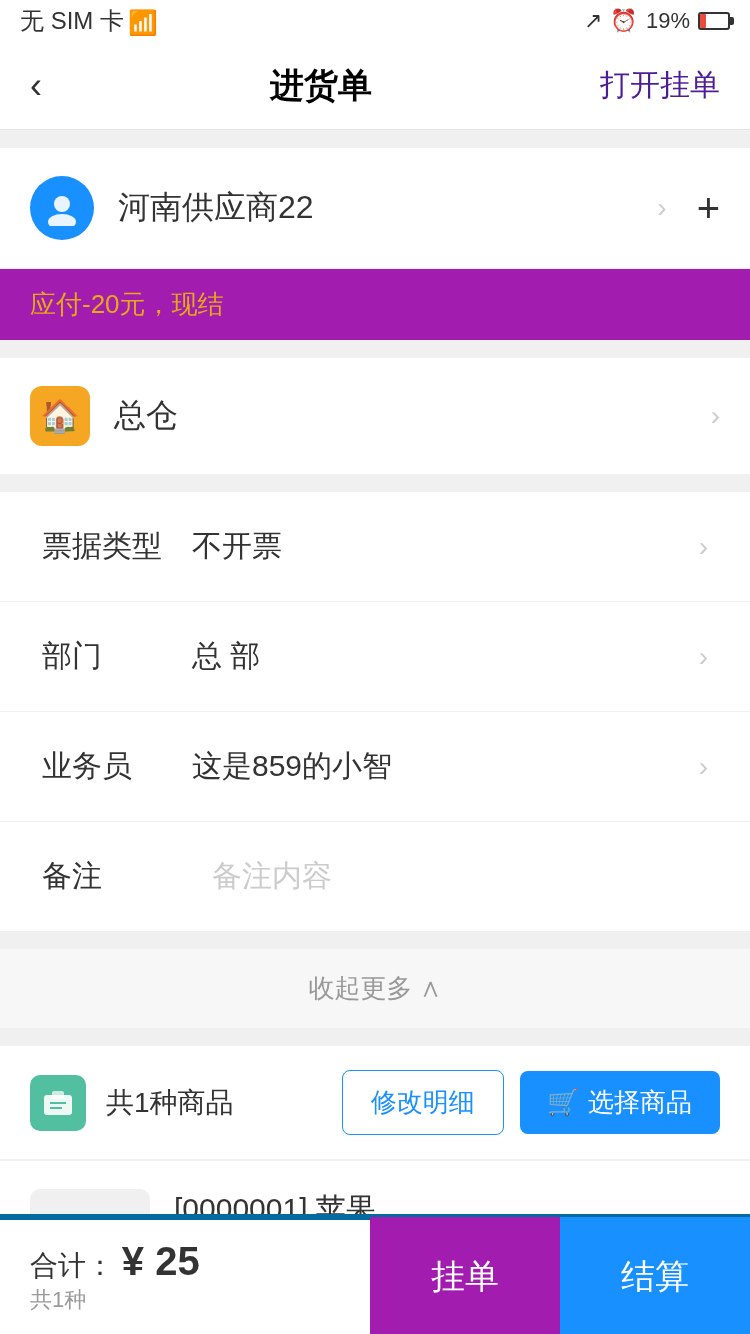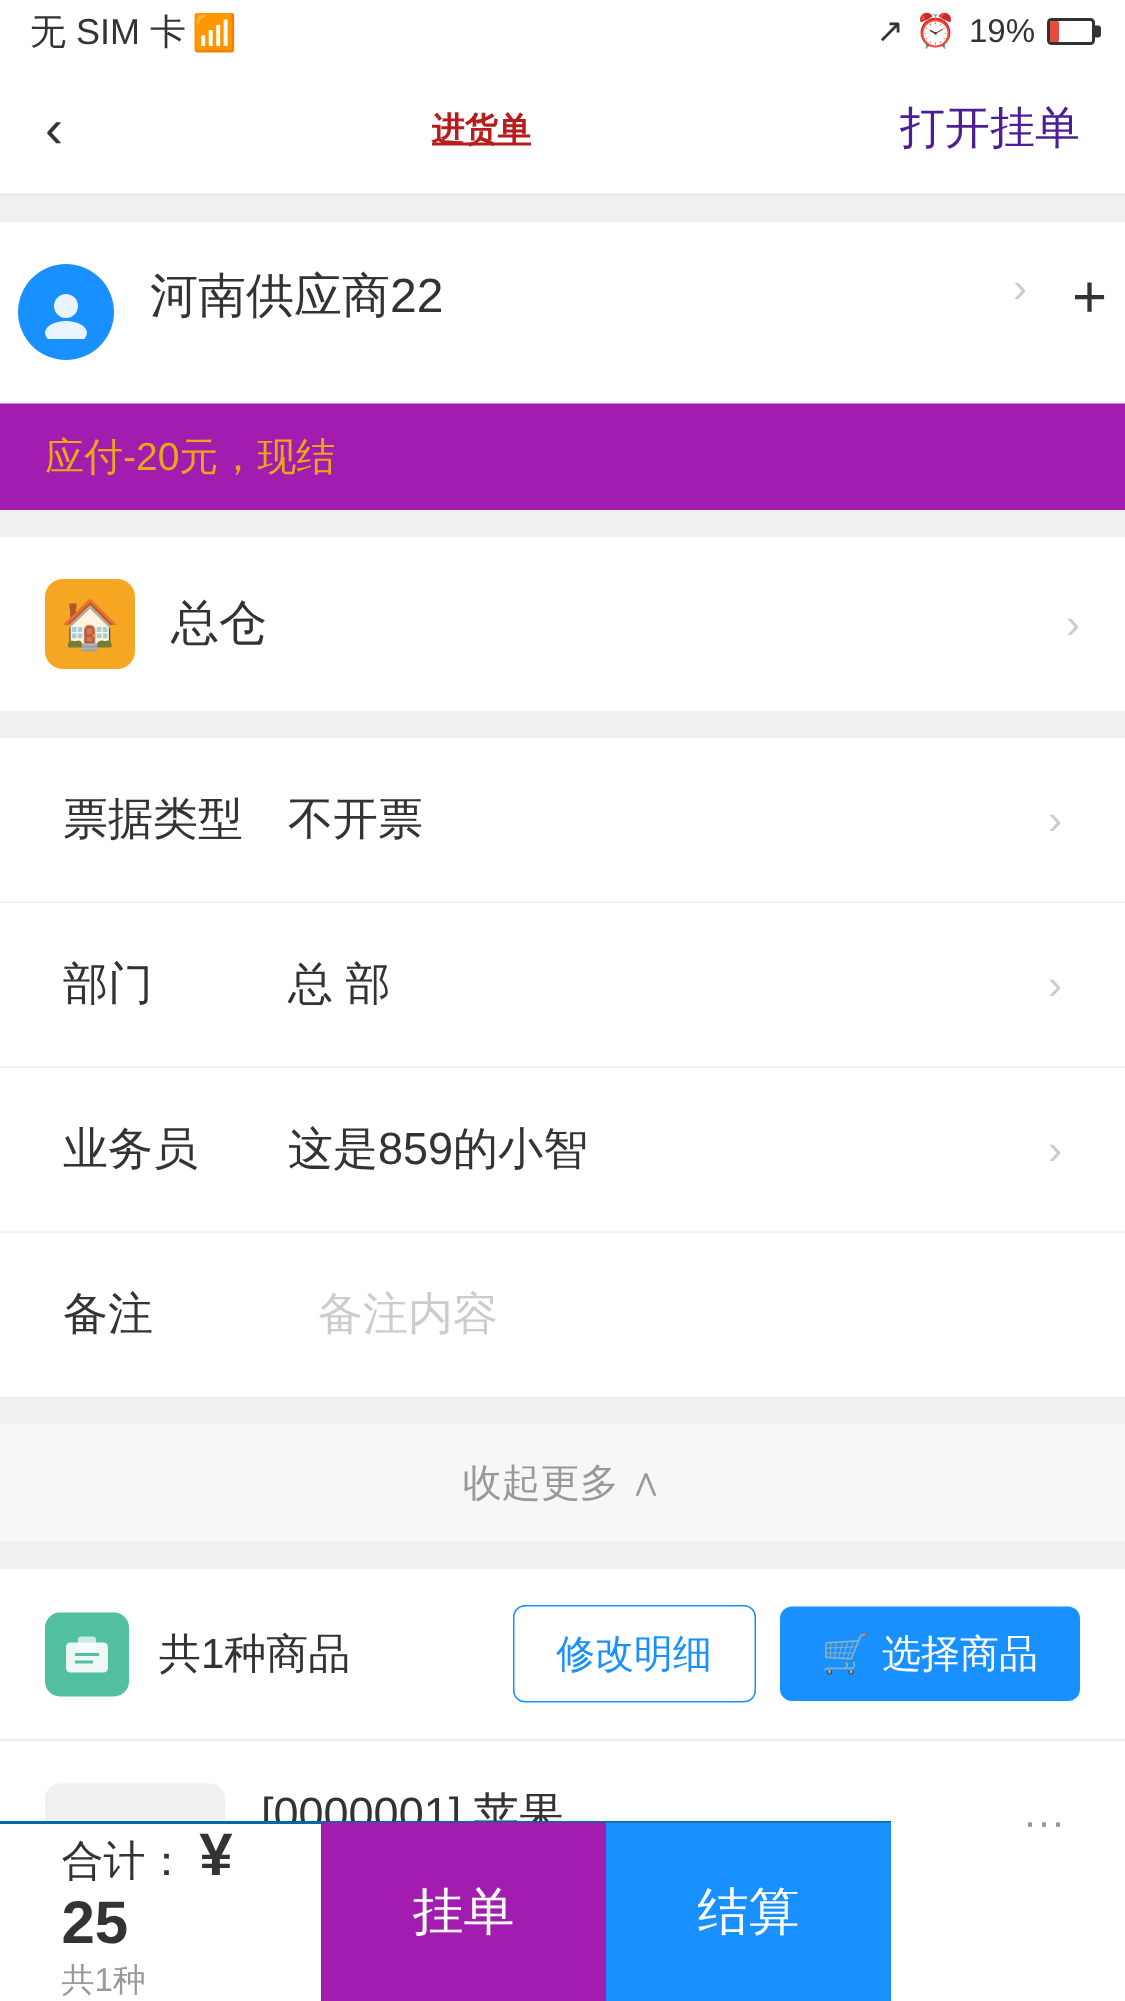--- a/index.html
+++ b/index.html
@@ -37,43 +37,43 @@
       justify-content: space-between;
       padding: 0 30px;
       border-bottom: 1px solid #e5e5e5;
     }
     .nav-back {
       font-size: 36px;
       color: #333;
       cursor: pointer;
     }
     .nav-title {
-      font-size: 22px;
+      font-size: 34px;
       font-weight: 600;
-      color: #b91c1c;
-      text-decoration: underline;
+      color: #000000;
     }
     .nav-action {
       font-size: 30px;
       color: #4c1d95;
     }
 
     
     .content { background: #f0f0f0; }
 
     
     .card {
       background: #fff;
       margin-bottom: 18px;
     }
 
     
     .supplier-row {
       display: flex;
-      padding: 28px 12px;
+      align-items: center;
+      padding: 28px 30px;
       border-bottom: 1px solid #f0f0f0;
     }
     .supplier-avatar {
       width: 64px;
       height: 64px;
       border-radius: 50%;
       background: #1890ff;
       display: flex;
       align-items: center;
       justify-content: center;
@@ -253,27 +253,26 @@
       font-size: 28px;
       color: #999;
       padding: 10px;
     }
 
     
     .bottom-bar {
       position: fixed;
       bottom: 0;
       left: 0;
-      width: 594px;
+      width: 750px;
       height: 120px;
       display: flex;
       align-items: center;
       background: #fff;
-      border-top: 2px solid #0369a1;
-      padding-left: 11px;
+      border-top: 6px solid #0369a1;
     }
     .bottom-total {
       flex: 1;
       padding: 0 30px;
     }
     .total-label {
       font-size: 28px;
       color: #333;
     }
     .total-value {

